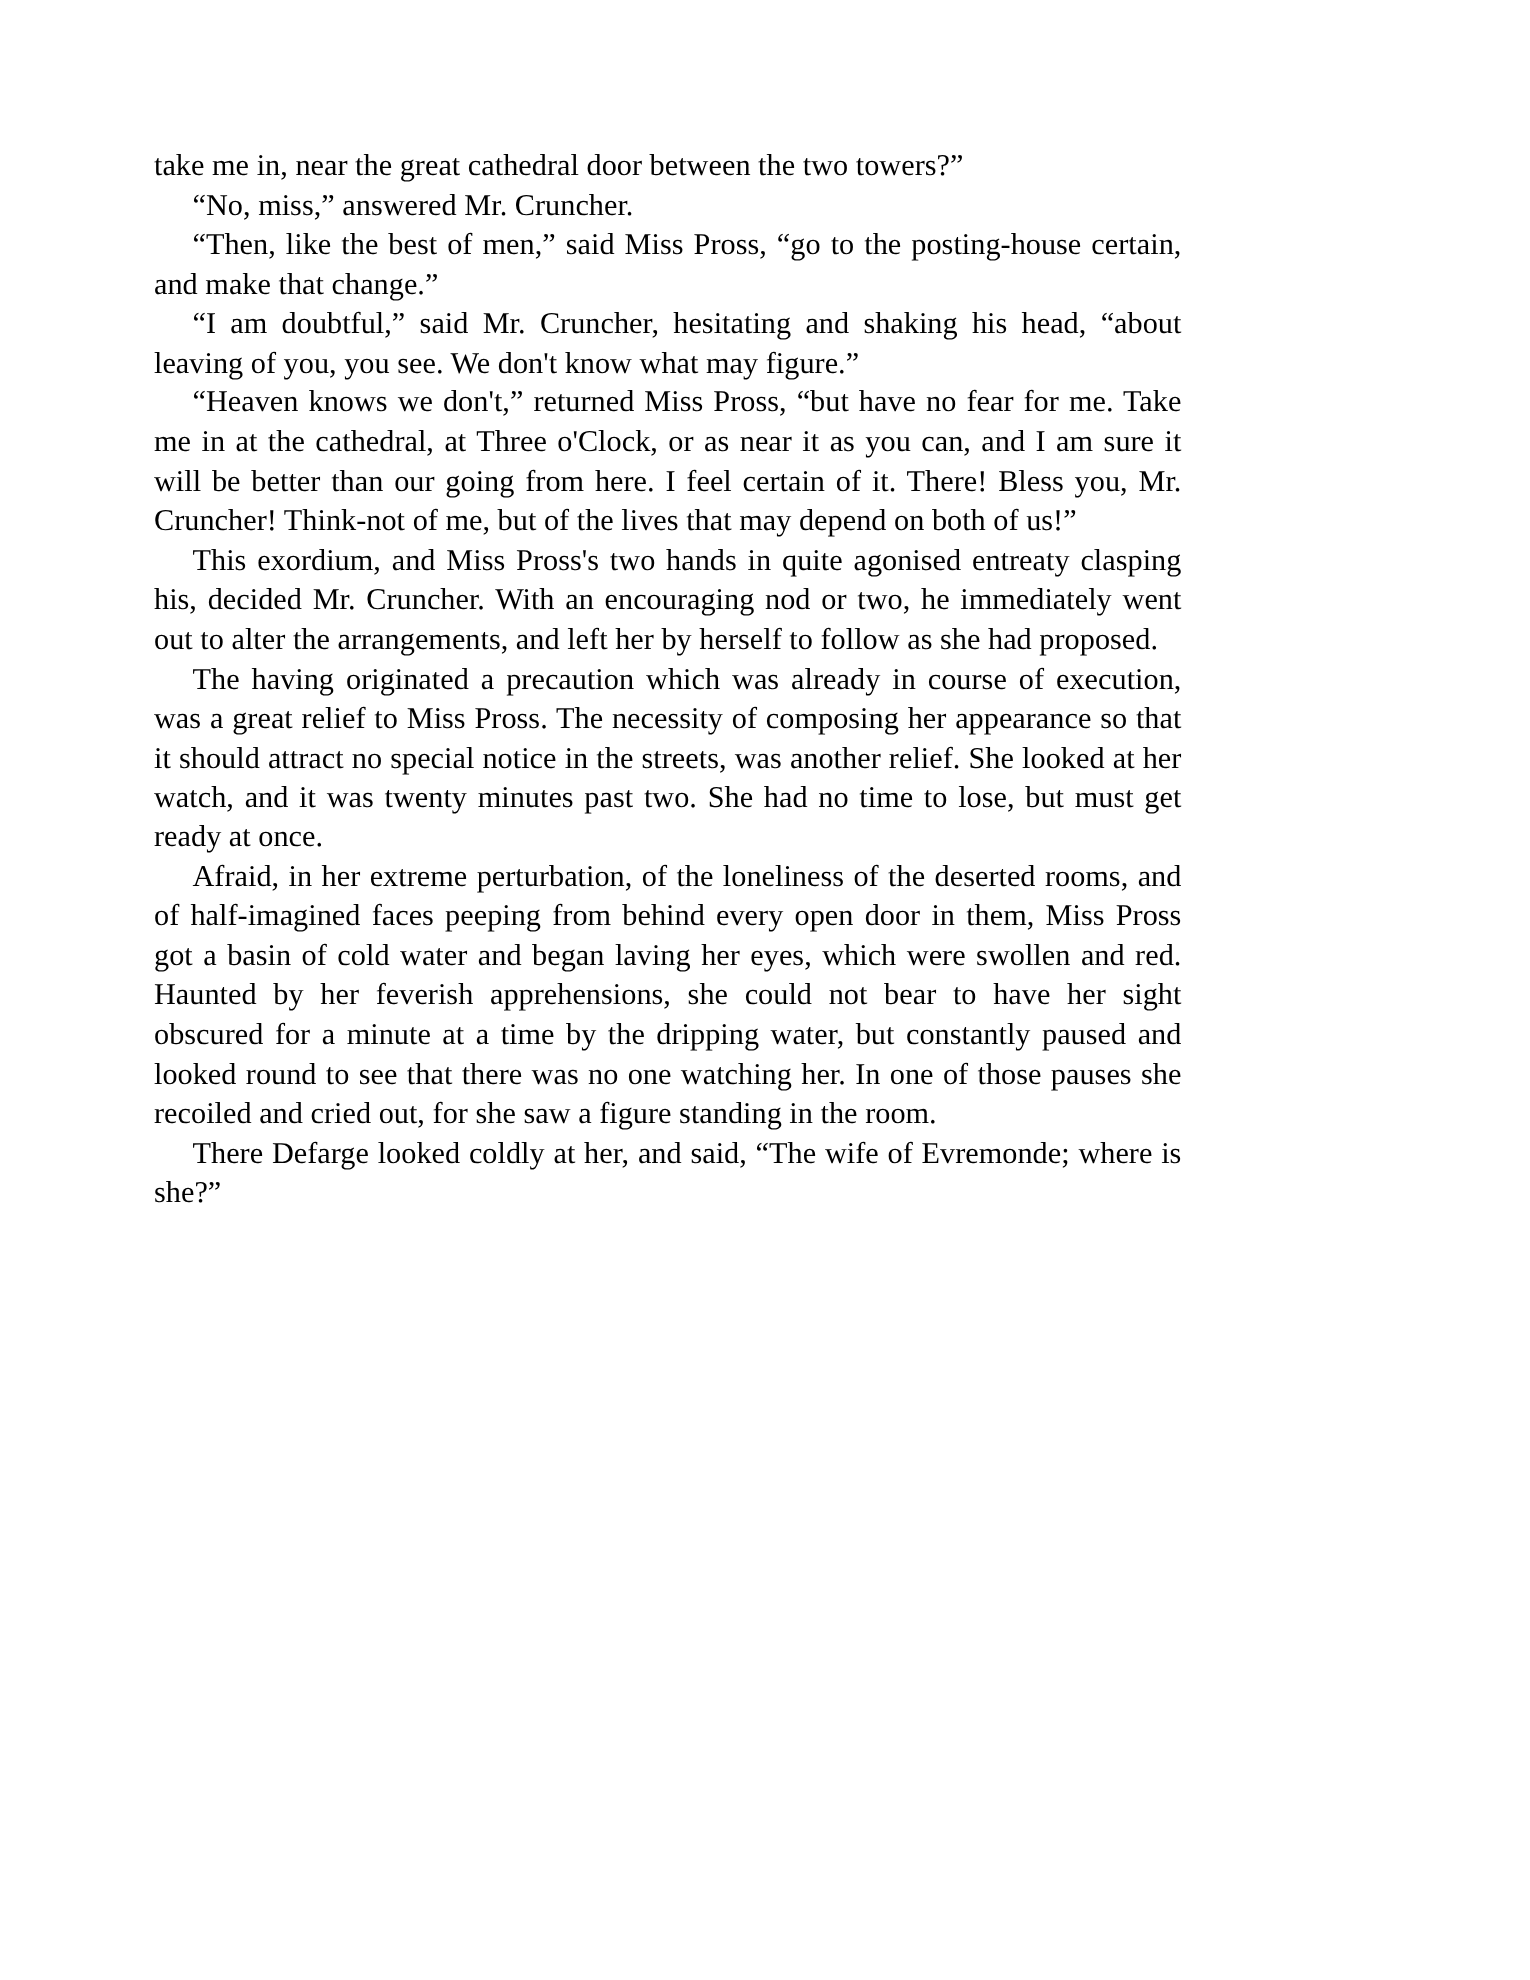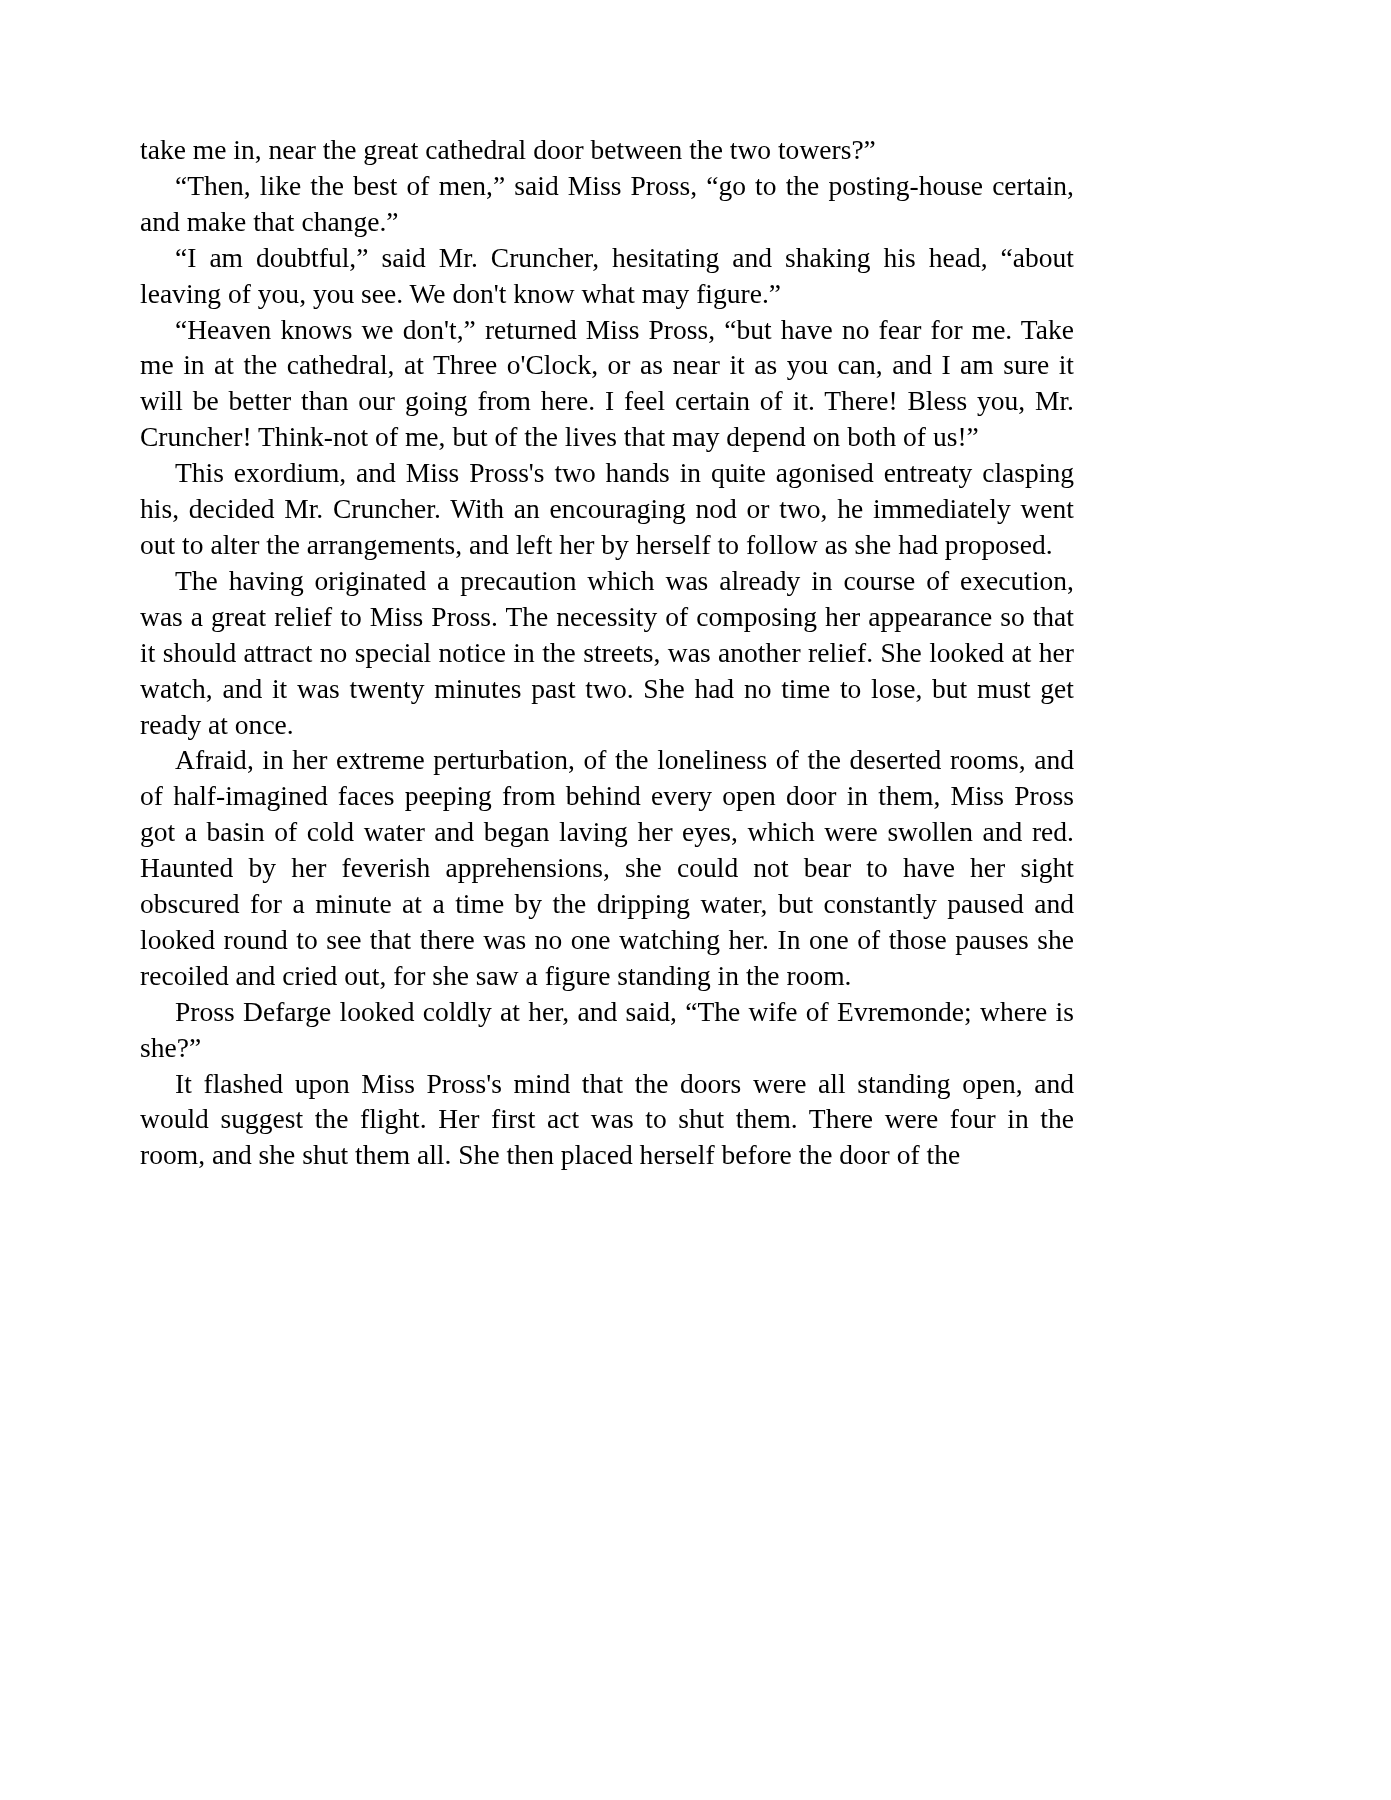--- a/index.html
+++ b/index.html
@@ -49,32 +49,32 @@
   p.para { text-align-last: left; }
 </style>
 </head>
 <body>
 
 <div id="page">
   <div id="text-column">
 
     <p class="para">take me in, near the great cathedral door between the two towers?”</p>
 
+    <p class="para indent">“No, miss,” answered Mr. Cruncher.</p>
 
     <p class="para indent">“Then, like the best of men,” said Miss Pross, “go to the posting-house certain, and make that change.”</p>
 
     <p class="para indent">“I am doubtful,” said Mr. Cruncher, hesitating and shaking his head, “about leaving of you, you see. We don't know what may figure.”</p>
 
     <p class="para indent">“Heaven knows we don't,” returned Miss Pross, “but have no fear for me. Take me in at the cathedral, at Three o'Clock, or as near it as you can, and I am sure it will be better than our going from here. I feel certain of it. There! Bless you, Mr. Cruncher! Think-not of me, but of the lives that may depend on both of us!”</p>
 
     <p class="para indent">This exordium, and Miss Pross's two hands in quite agonised entreaty clasping his, decided Mr. Cruncher. With an encouraging nod or two, he immediately went out to alter the arrangements, and left her by herself to follow as she had proposed.</p>
 
     <p class="para indent">The having originated a precaution which was already in course of execution, was a great relief to Miss Pross. The necessity of composing her appearance so that it should attract no special notice in the streets, was another relief. She looked at her watch, and it was twenty minutes past two. She had no time to lose, but must get ready at once.</p>
 
     <p class="para indent">Afraid, in her extreme perturbation, of the loneliness of the deserted rooms, and of half-imagined faces peeping from behind every open door in them, Miss Pross got a basin of cold water and began laving her eyes, which were swollen and red. Haunted by her feverish apprehensions, she could not bear to have her sight obscured for a minute at a time by the dripping water, but constantly paused and looked round to see that there was no one watching her. In one of those pauses she recoiled and cried out, for she saw a figure standing in the room.</p>
 
 
-    <p class="para indent">Pross Defarge looked coldly at her, and said, “The wife of Evremonde; where is she?”</p>
+    <p class="para indent">There Defarge looked coldly at her, and said, “The wife of Evremonde; where is she?”</p>
 
-    <p class="para indent">It flashed upon Miss Pross's mind that the doors were all standing open, and would suggest the flight. Her first act was to shut them. There were four in the room, and she shut them all. She then placed herself before the door of the</p>
 
   </div>
 </div>
 
 </body></html>

